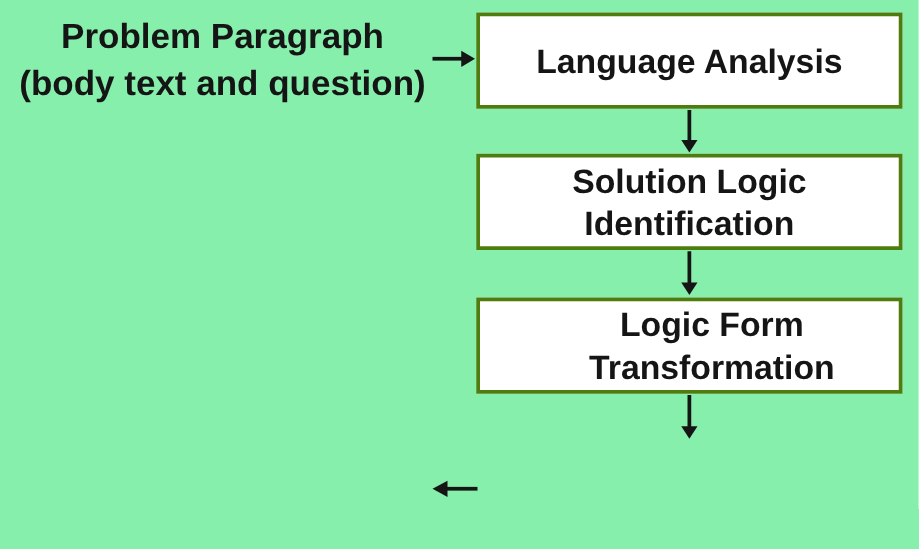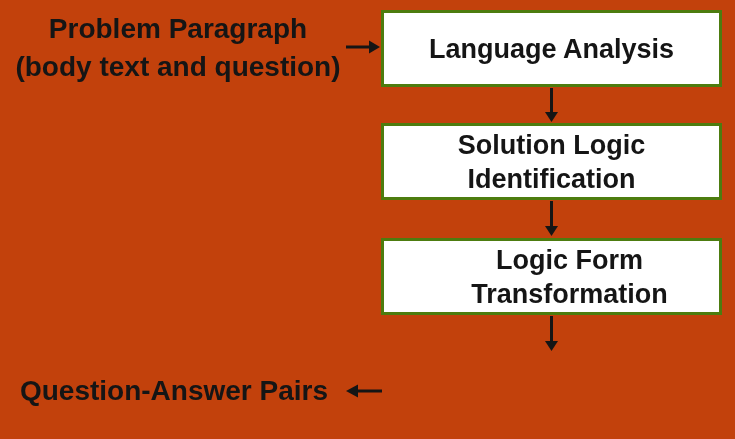--- a/index.html
+++ b/index.html
@@ -4,21 +4,21 @@
 <style>
   html, body {
     margin: 0;
     padding: 0;
     background: #ffffff;
   }
   .canvas {
     position: relative;
     width: 735px;
     height: 439px;
-    background: #c2410c;
+    background: #86efac;
     font-family: "Liberation Sans", "DejaVu Sans", sans-serif;
     color: #151515;
     overflow: hidden;
   }
   .step-box {
     position: absolute;
     left: 381px;
     width: 341px;
     height: 77px;
     box-sizing: border-box;
@@ -78,21 +78,20 @@
 
   <div class="step-box step-1">Language Analysis</div>
 
   <div class="step-box step-2">Solution Logic
 Identification</div>
 
   <div class="step-box step-3">Logic Form
 Transformation</div>
 
 
-  <div class="side-label output-label">Question-Answer Pairs</div>
 
   <svg class="arrow-layer" viewBox="0 0 735 439" xmlns="http://www.w3.org/2000/svg">
     <g>
       <line x1="346" y1="47" x2="370" y2="47"></line>
       <polygon points="369,40.5 369,53.5 380,47"></polygon>
     </g>
     <g>
       <line x1="551.5" y1="88" x2="551.5" y2="113"></line>
       <polygon points="545,112 558,112 551.5,122"></polygon>
     </g>

